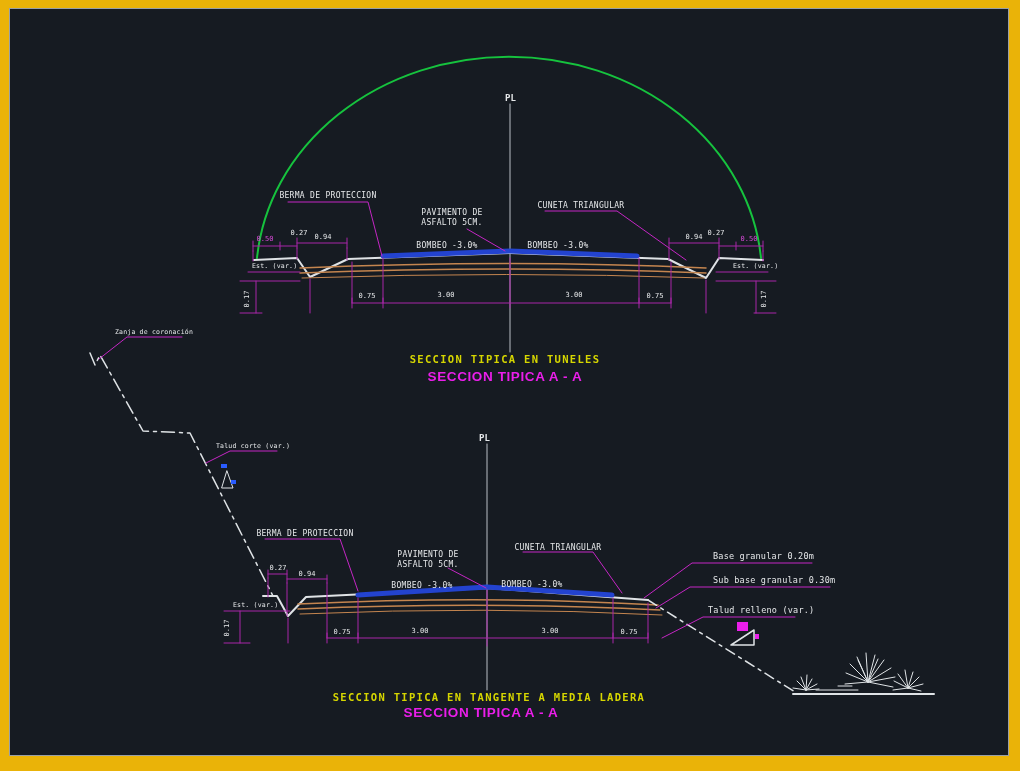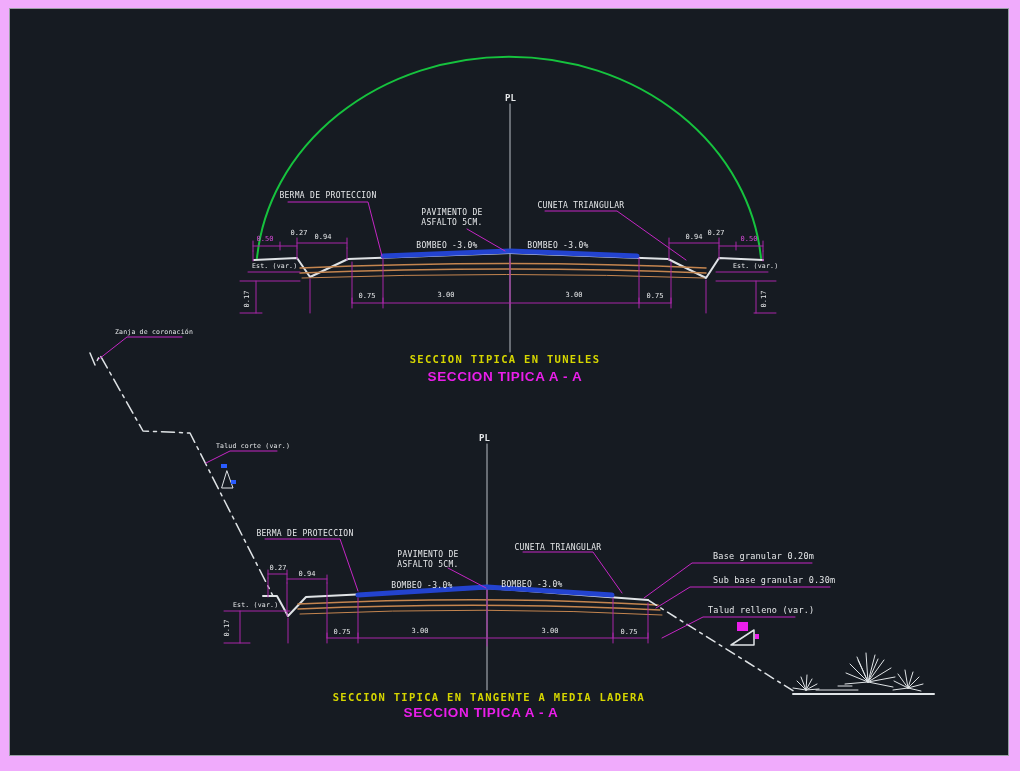--- a/index.html
+++ b/index.html
@@ -1,16 +1,16 @@
 <!DOCTYPE html>
 <html><head>
 <meta charset="utf-8">
 <style>
   html,body{margin:0;padding:0;background:#ffffff;width:1020px;height:771px;overflow:hidden;}
-  .page{position:relative;width:1020px;height:771px;background:#f0abfc;}
+  .page{position:relative;width:1020px;height:771px;background:#eab308;}
   .canvas{position:absolute;left:9px;top:8px;width:1000px;height:748px;background:#161b22;border:1px solid #9aa0a6;box-sizing:border-box;}
   svg{position:absolute;left:0;top:0;width:1020px;height:771px;}
   .ln{fill:none;stroke-linecap:round;stroke-linejoin:round;}
   .sw{stroke:#dfe3e6;} .sm{stroke:#a826a8;} .smb{stroke:#c426c4;}
   .sg{stroke:#16c33e;} .sb{stroke:#2343cf;} .sbr{stroke:#c4854f;} .sgr{stroke:#b9bfc5;}
   .w1{stroke-width:1;} .w15{stroke-width:1.5;} .w2{stroke-width:2;} .w5{stroke-width:5;}
   .dash1{stroke-dasharray:13 5 3 5;} .dash2{stroke-dasharray:10 5 3 5;}
   .tx{font-family:"DejaVu Sans Mono",monospace;fill:#e6e8ea;}
   .s65{font-size:6.5px;letter-spacing:0.2px;}
   .s7{font-size:7px;}

